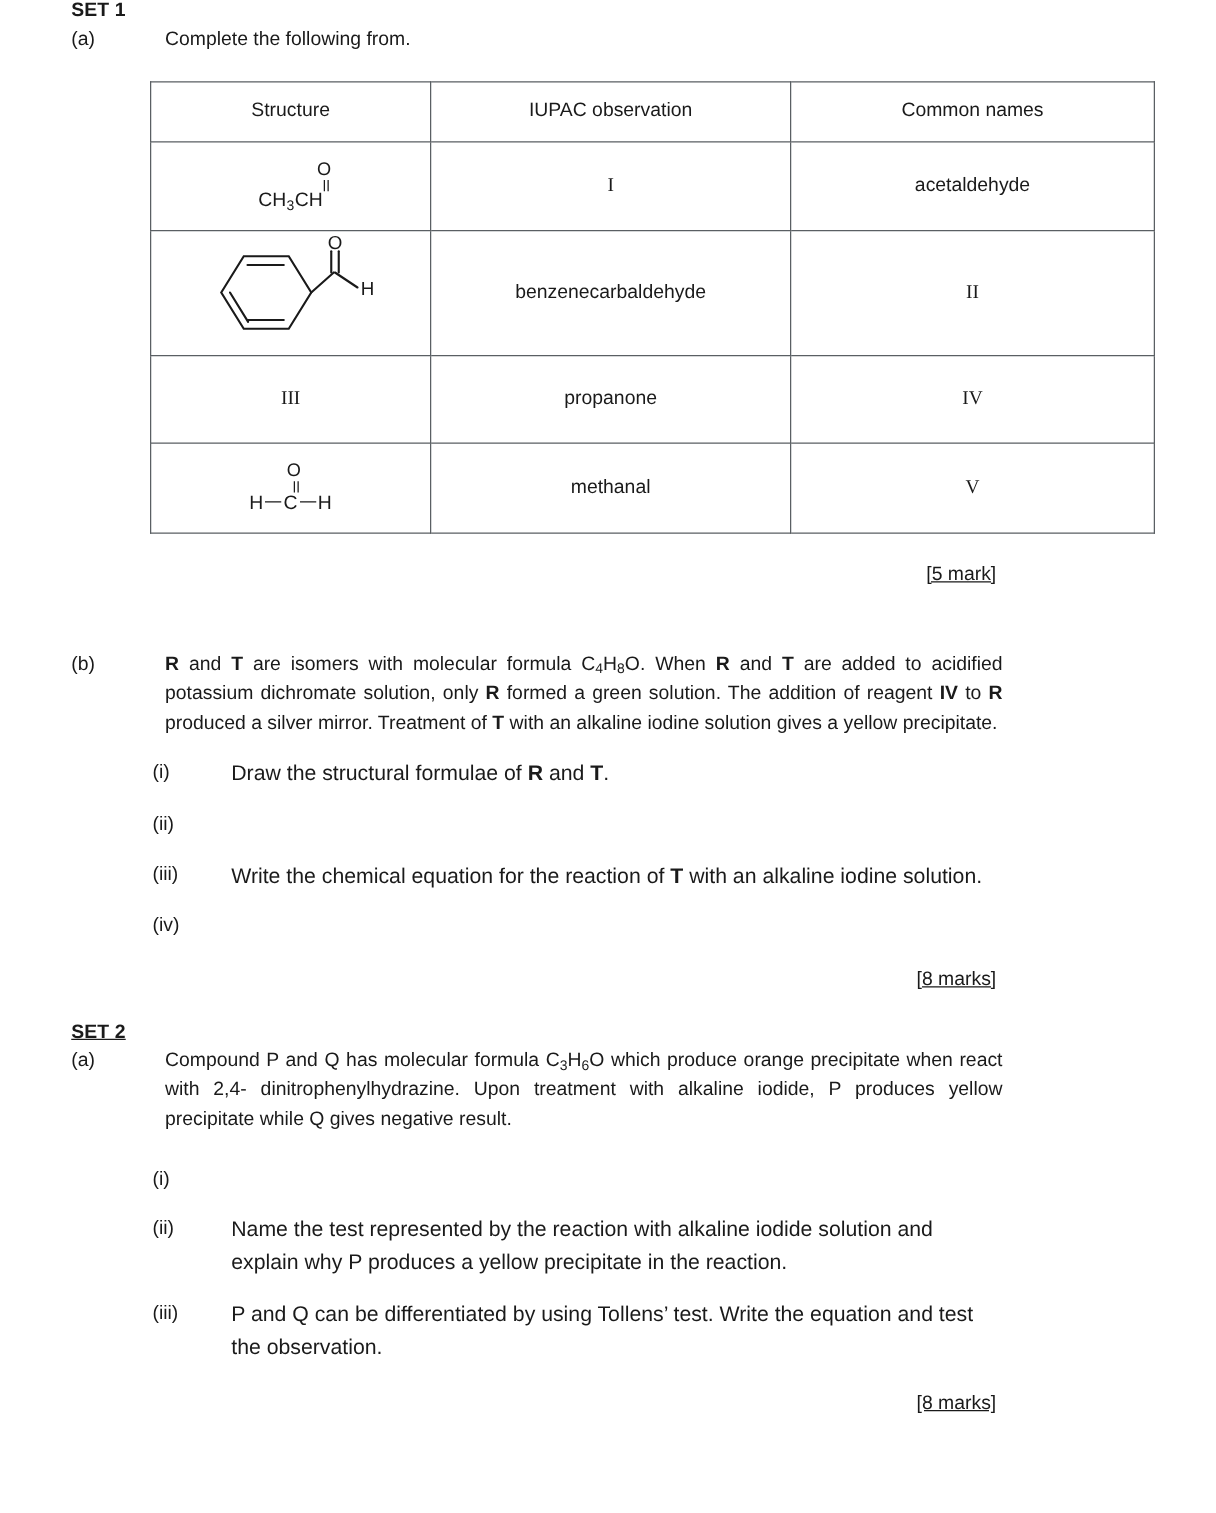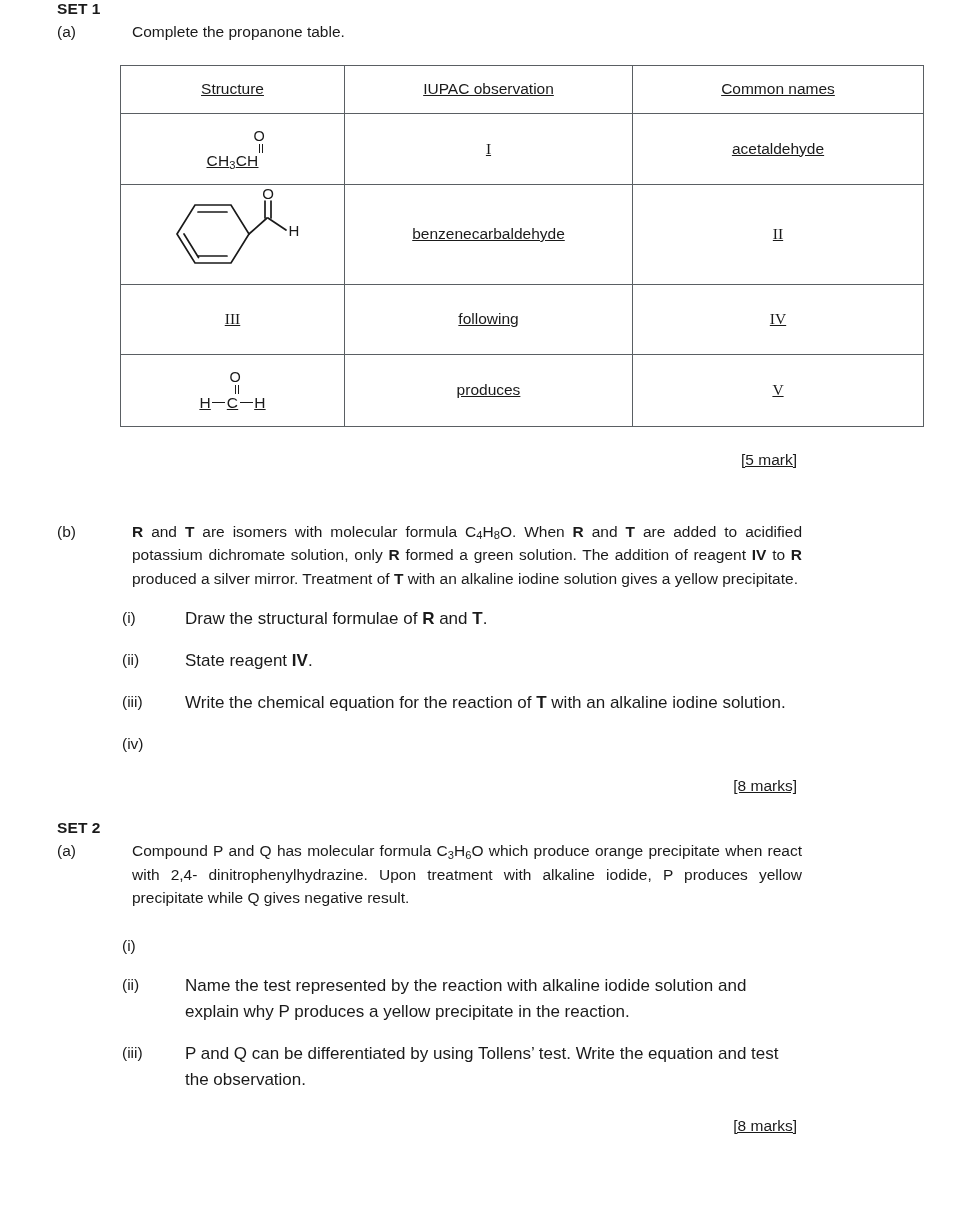--- a/index.html
+++ b/index.html
@@ -71,21 +71,21 @@
     text-align: right;
     font-size: 15.5px;
     padding-right: 5px;
     text-decoration: underline;
   }
 
   b { font-weight: bold; }
   sub { font-size: 0.72em; vertical-align: baseline; position: relative; top: 0.26em; }
 
   
-  .tbl-wrap { padding: 0 0 0 63px; text-decoration: underline; }
+  .tbl-wrap { padding: 0 0 0 63px; }
   table.struct {
     border-collapse: collapse;
     width: 803px;
     table-layout: fixed;
   }
   table.struct td, table.struct th {
     border: 1.4px solid #5a5f63;
     text-align: center;
     vertical-align: middle;
     font-weight: normal;
@@ -180,21 +180,21 @@
 </style>
 </head>
 <body>
 
 <div class="page">
 
   <div class="set-title">SET 1</div>
 
   <div class="qrow">
     <div class="qlabel">(a)</div>
-    <div class="qbody">Complete the propanone table.</div>
+    <div class="qbody">Complete the following from.</div>
   </div>
 
   <div class="tbl-wrap" style="margin-top:21px;">
     <table class="struct">
       <colgroup>
           <col class="c1">
           <col class="c2">
           <col class="c3">
         </colgroup>
       <thead>
@@ -243,67 +243,66 @@
                 <text x="127" y="48" font-family="Liberation Sans, sans-serif" font-size="15" fill="#1a1a1a" text-anchor="middle">H</text>
               </svg>
             </div>
           </td>
           <td>benzenecarbaldehyde</td>
           <td class="roman">II</td>
         </tr>
 
         <tr class="row3">
           <td class="roman">III</td>
-          <td>following</td>
+          <td>propanone</td>
           <td class="roman">IV</td>
         </tr>
 
         <tr class="row4">
           <td>
             <div class="struct-box">
               <span class="methanal">
                 <span class="oxy">O</span>
                 <span class="dbl"></span>
                 <span class="formula"><span>H</span><span class="bond"></span><span>C</span><span class="bond"></span><span>H</span></span>
               </span>
             </div>
           </td>
-          <td>produces</td>
+          <td>methanal</td>
           <td class="roman">V</td>
         </tr>
       </tbody>
     </table>
   </div>
 
   <div class="marks" style="margin-top:24px;">[5 mark]</div>
 
   <div class="qrow" style="margin-top:51px;">
     <div class="qlabel">(b)</div>
     <div class="qbody justified"><b>R</b> and <b>T</b> are isomers with molecular formula C<sub>4</sub>H<sub>8</sub>O. When <b>R</b> and <b>T</b> are added to acidified potassium dichromate solution, only <b>R</b> formed a green solution. The addition of reagent <b>IV</b> to <b>R</b> produced a silver mirror. Treatment of <b>T</b> with an alkaline iodine solution gives a yellow precipitate.</div>
   </div>
 
   <div class="subrow">
     <div class="sublabel">(i)</div>
     <div class="subbody">Draw the structural formulae of <b>R</b> and <b>T</b>.</div>
   </div>
   <div class="subrow">
     <div class="sublabel">(ii)</div>
-    <div class="subbody">State reagent <b>IV</b>.</div>
   </div>
   <div class="subrow">
     <div class="sublabel">(iii)</div>
     <div class="subbody">Write the chemical equation for the reaction of <b>T</b> with an alkaline iodine solution.</div>
   </div>
   <div class="subrow">
     <div class="sublabel">(iv)</div>
   </div>
 
   <div class="marks" style="margin-top:22px;">[8 marks]</div>
 
-  <div class="set-title" style="margin-top:24px;">SET 2</div>
+  <div class="set-title" style="margin-top:24px;text-decoration:underline;">SET 2</div>
 
   <div class="qrow">
     <div class="qlabel">(a)</div>
     <div class="qbody justified">Compound P and Q has molecular formula C<sub>3</sub>H<sub>6</sub>O which produce orange precipitate when react with 2,4- dinitrophenylhydrazine. Upon treatment with alkaline iodide, P produces yellow precipitate while Q gives negative result.</div>
   </div>
 
   <div class="subrow" style="margin-top:24px;">
     <div class="sublabel">(i)</div>
   </div>
   <div class="subrow">

